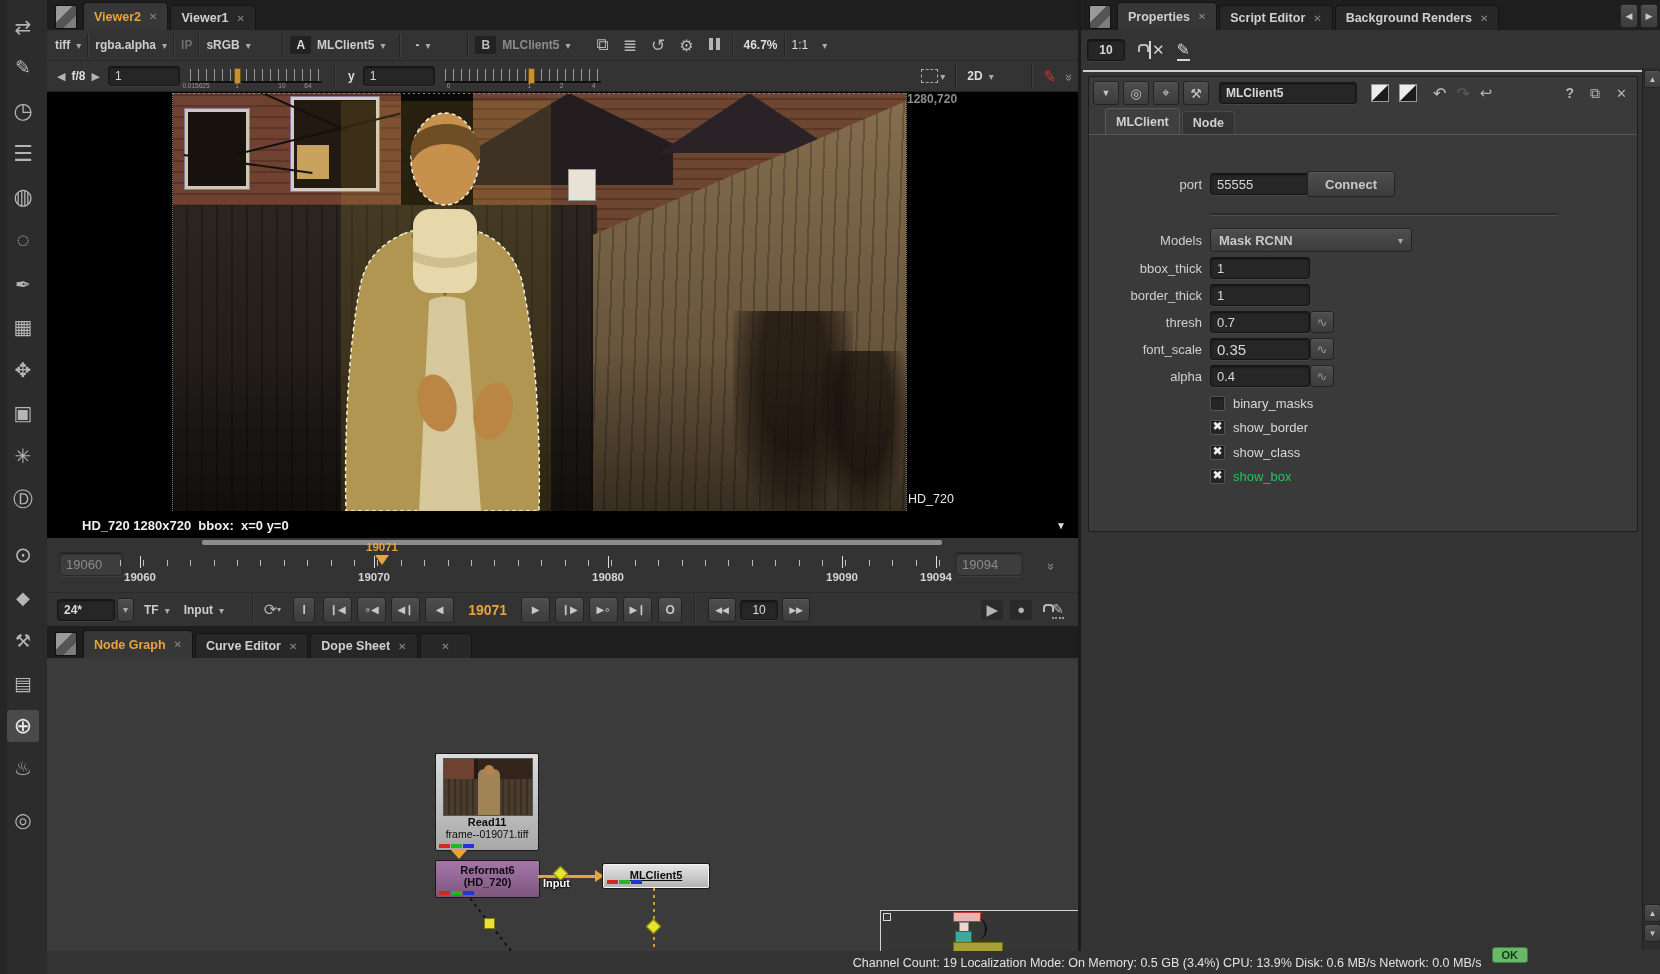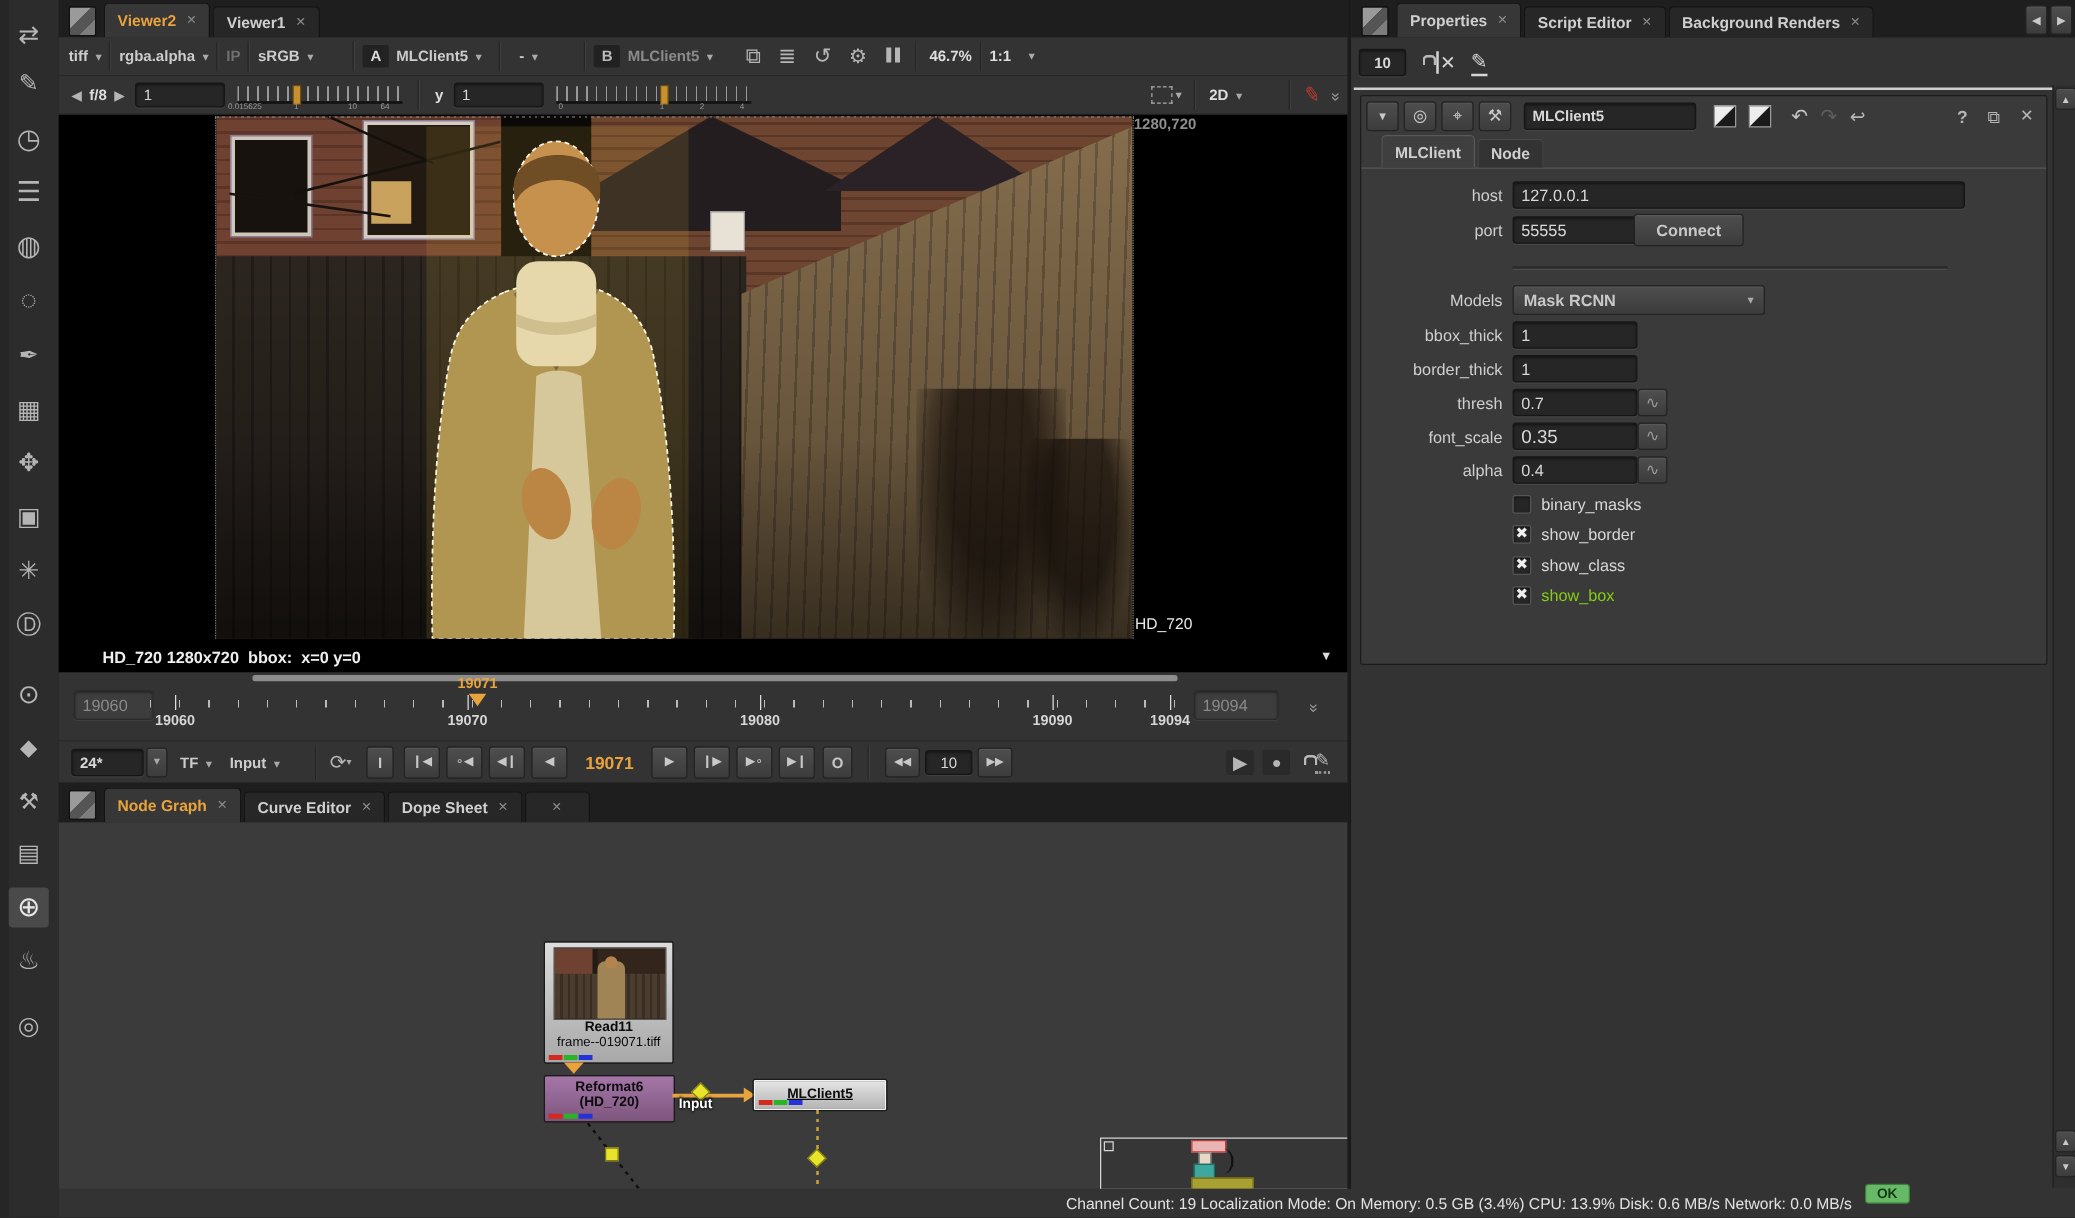--- a/index.html
+++ b/index.html
@@ -111,21 +111,21 @@
       <span style="background:#222;padding:2px 6px;border-radius:2px;font-weight:bold;color:#bbb;">B</span>
       <span class="dd" style="margin-left:6px;color:#8b8b8b;font-weight:bold;">MLClient5</span>
       <span class="icon" style="margin-left:26px;font-size:17px;">⧉</span>
       <span class="icon" style="margin-left:14px;font-size:17px;">≣</span>
       <span class="icon" style="margin-left:14px;font-size:17px;">↺</span>
       <span class="icon" style="margin-left:14px;font-size:16px;">⚙</span>
       <span style="margin-left:14px;"><span class="pausebar"></span><span class="pausebar"></span></span>
       <div class="sep" style="margin:3px 10px;"></div>
       <span style="font-weight:bold;color:#ddd;">46.7%</span>
       <div class="sep"></div>
-      <span style="font-weight:bold;color:#ddd;">1:1</span>
+      <span style="font-weight:normal;color:#ddd;">1:1</span>
       <span class="caret" style="margin-left:14px;">▾</span>
     </div>
 
     <div class="abs" style="left:0;top:61px;width:1031px;height:31px;background:#333;border-bottom:1px solid #222;display:flex;align-items:center;padding-left:10px;box-sizing:border-box;">
       <span class="icon" style="font-size:11px;">◀</span>
       <span style="margin:0 6px;font-weight:bold;color:#ddd;">f/8</span>
       <span class="icon" style="font-size:11px;">▶</span>
       <div class="field" style="width:58px;height:18px;margin-left:8px;">1</div>
       <div class="ruler" style="width:132px;margin-left:10px;">
         <div class="handle" style="left:44px;"></div>
@@ -415,24 +415,20 @@
 
       <div class="abs" style="left:0;top:32px;width:548px;height:26px;border-bottom:1px solid #585858;display:flex;align-items:flex-end;padding-left:16px;box-sizing:border-box;">
         <div class="tab active" style="background:#3f3f3f;border-color:#585858;height:25px;">
           <span>MLClient</span>
         </div>
         <div class="tab" style="background:#333;border-color:#484848;height:22px;">
           <span>Node</span>
         </div>
       </div>
 
-      <div class="prow" style="left:0;top:68px;width:548px;">
-        <span class="rowlabel">host</span>
-        <div class="field" style="position:absolute;left:121px;width:348px;height:20px;font-size:13px;">127.0.0.1</div>
-      </div>
       <div class="prow" style="left:0;top:96px;width:548px;">
         <span class="rowlabel">port</span>
         <div class="field" style="position:absolute;left:121px;width:86px;height:20px;font-size:13px;">55555</div>
         <div class="btn" style="position:absolute;left:218px;width:86px;height:24px;font-size:13px;font-weight:bold;">Connect</div>
       </div>
       <div class="abs" style="left:121px;top:136px;width:348px;height:2px;background:#2a2a2a;border-bottom:1px solid #4c4c4c;"></div>
 
       <div class="prow" style="left:0;top:152px;width:548px;">
         <span class="rowlabel">Models</span>
         <div class="btn dd" style="position:absolute;left:121px;width:184px;height:22px;justify-content:space-between;padding:0 8px;font-size:13px;font-weight:bold;">Mask RCNN</div>
@@ -468,21 +464,21 @@
       <div class="prow" style="left:121px;top:339px;width:420px;gap:8px;">
         <span class="cb checked"></span>
         <span style="color:#d8d8d8;font-size:13px;">show_border</span>
       </div>
       <div class="prow" style="left:121px;top:364px;width:420px;gap:8px;">
         <span class="cb checked"></span>
         <span style="color:#d8d8d8;font-size:13px;">show_class</span>
       </div>
       <div class="prow" style="left:121px;top:388px;width:420px;gap:8px;">
         <span class="cb checked"></span>
-        <span style="color:#84cc16;font-size:13px;">show_box</span>
+        <span style="color:#22c55e;font-size:13px;">show_box</span>
       </div>
     </div>
   </div>
 
   <div class="abs" style="left:1642px;top:68px;width:18px;height:882px;background:#2e2e2e;border-left:1px solid #1f1f1f;">
     <div class="btn" style="position:absolute;left:1px;top:2px;width:15px;height:16px;font-size:8px;">▲</div>
     <div class="btn" style="position:absolute;left:1px;top:836px;width:15px;height:16px;font-size:8px;">▲</div>
     <div class="btn" style="position:absolute;left:1px;top:856px;width:15px;height:16px;font-size:8px;">▼</div>
   </div>
 

